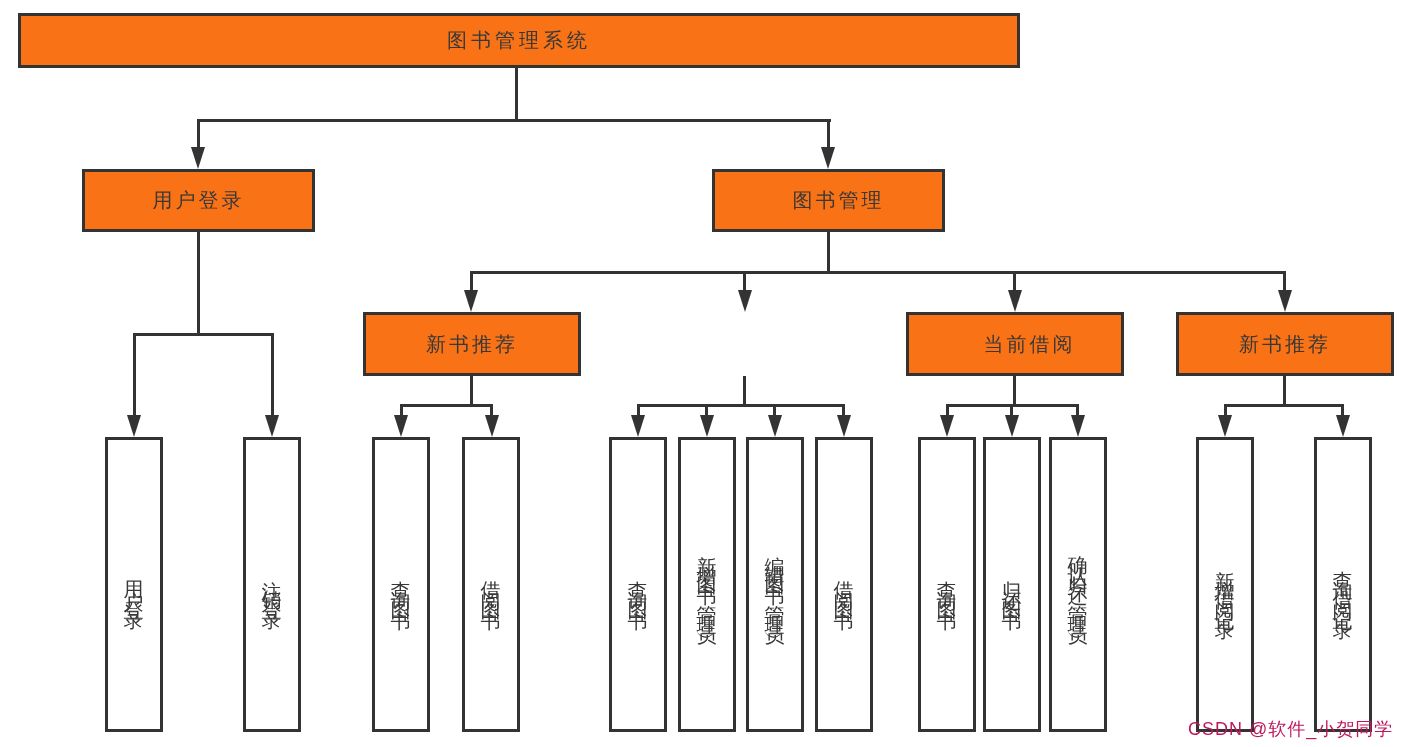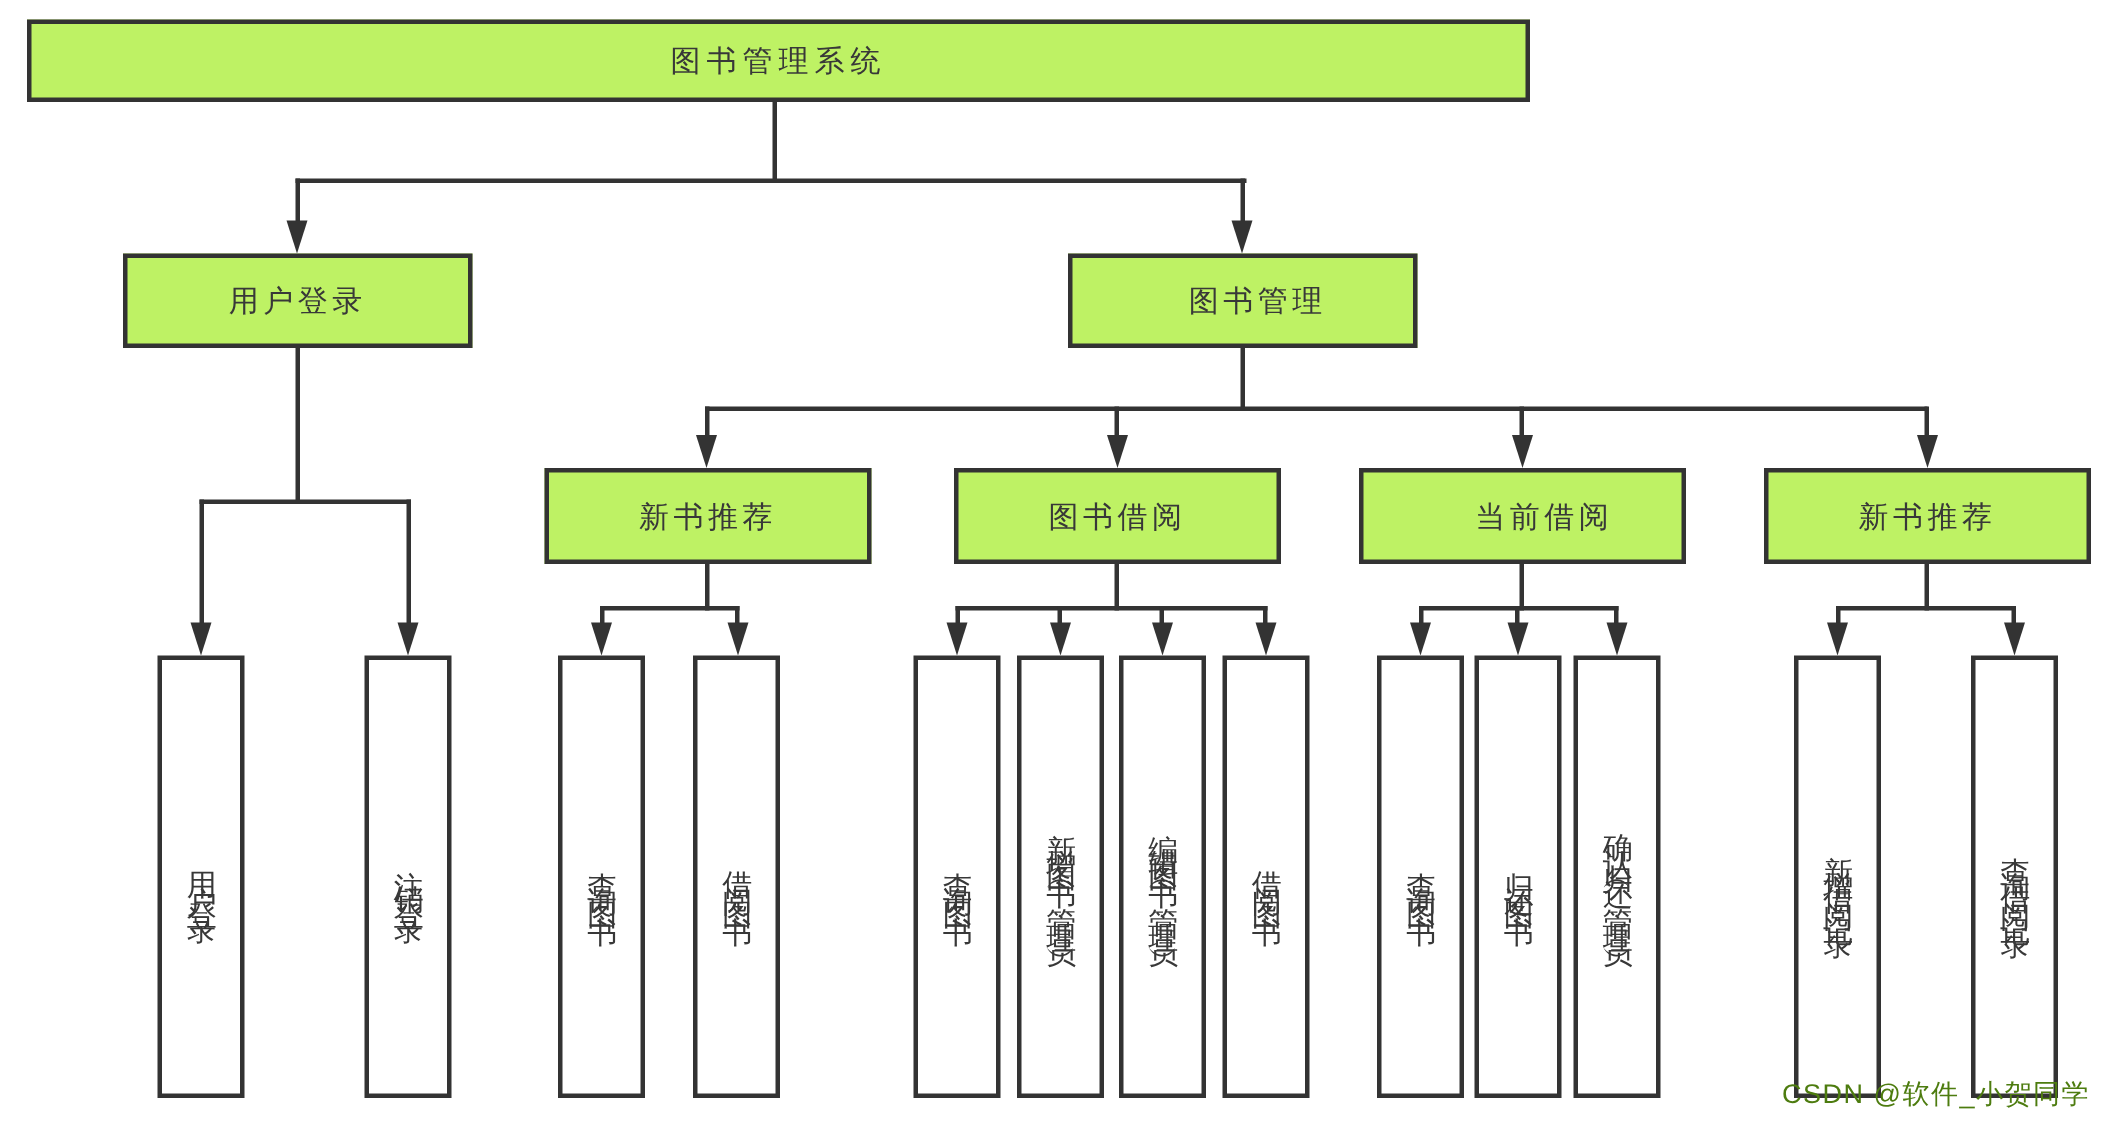--- a/index.html
+++ b/index.html
@@ -9,21 +9,21 @@
     background:#ffffff;
     overflow:hidden;
     font-family:"Liberation Sans","DejaVu Sans",sans-serif;
     color:#333333;
   }
   
   .node{
     position:absolute;
     box-sizing:border-box;
     border:3px solid #333333;
-    background:#bef264;
+    background:#f97316;
     display:flex;
     align-items:center;
     justify-content:center;
   }
   .node .lbl{
     font-size:20px;
     letter-spacing:3px;
     color:#383838;
     white-space:nowrap;
   }
@@ -56,21 +56,21 @@
     position:absolute;width:0;height:0;
     border-left:7px solid transparent;
     border-right:7px solid transparent;
     border-top:22px solid #333333;
   }
   
   .watermark{
     position:absolute;
     left:1188px;top:717px;
     font-size:18px;
-    color:#4d7c0f;
+    color:#be185d;
     letter-spacing:1px;
     white-space:nowrap;
     z-index:5;
   }
 </style>
 </head>
 <body>
 
 <div class="canvas">
 
@@ -106,23 +106,20 @@
   <div class="vline" style="left:743px;top:271px;height:22px;"></div>
   <div class="arrow" style="left:738px;top:290px;"></div>
   <div class="vline" style="left:1013px;top:271px;height:22px;"></div>
   <div class="arrow" style="left:1008px;top:290px;"></div>
   <div class="vline" style="left:1283px;top:271px;height:22px;"></div>
   <div class="arrow" style="left:1278px;top:290px;"></div>
 
   <div class="node lv2" style="left:363px;text-align:right;">
     <span class="lbl">新书推荐</span>
   </div>
-  <div class="node lv2" style="left:636px;">
-    <span class="lbl">图书借阅</span>
-  </div>
   <div class="node lv2" style="left:906px;padding-left:29px;">
     <span class="lbl">当前借阅</span>
   </div>
   <div class="node lv2" style="left:1176px;">
     <span class="lbl">新书推荐</span>
   </div>
 
   <div class="vline" style="left:470px;top:376px;height:31px;"></div>
   <div class="hline" style="left:400px;top:404px;width:93px;"></div>
   <div class="vline" style="left:400px;top:404px;height:13px;"></div>

